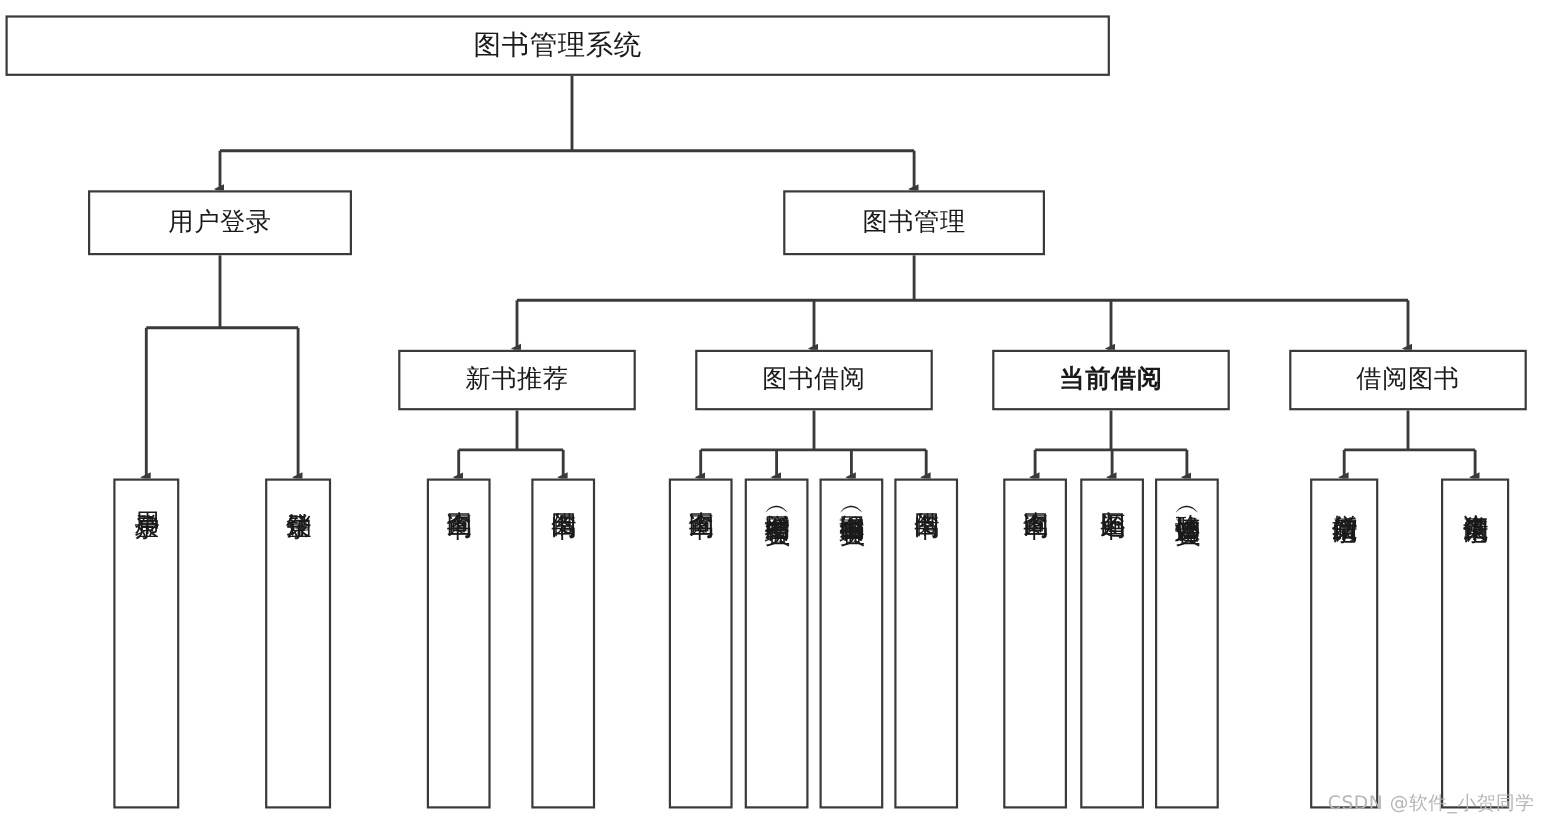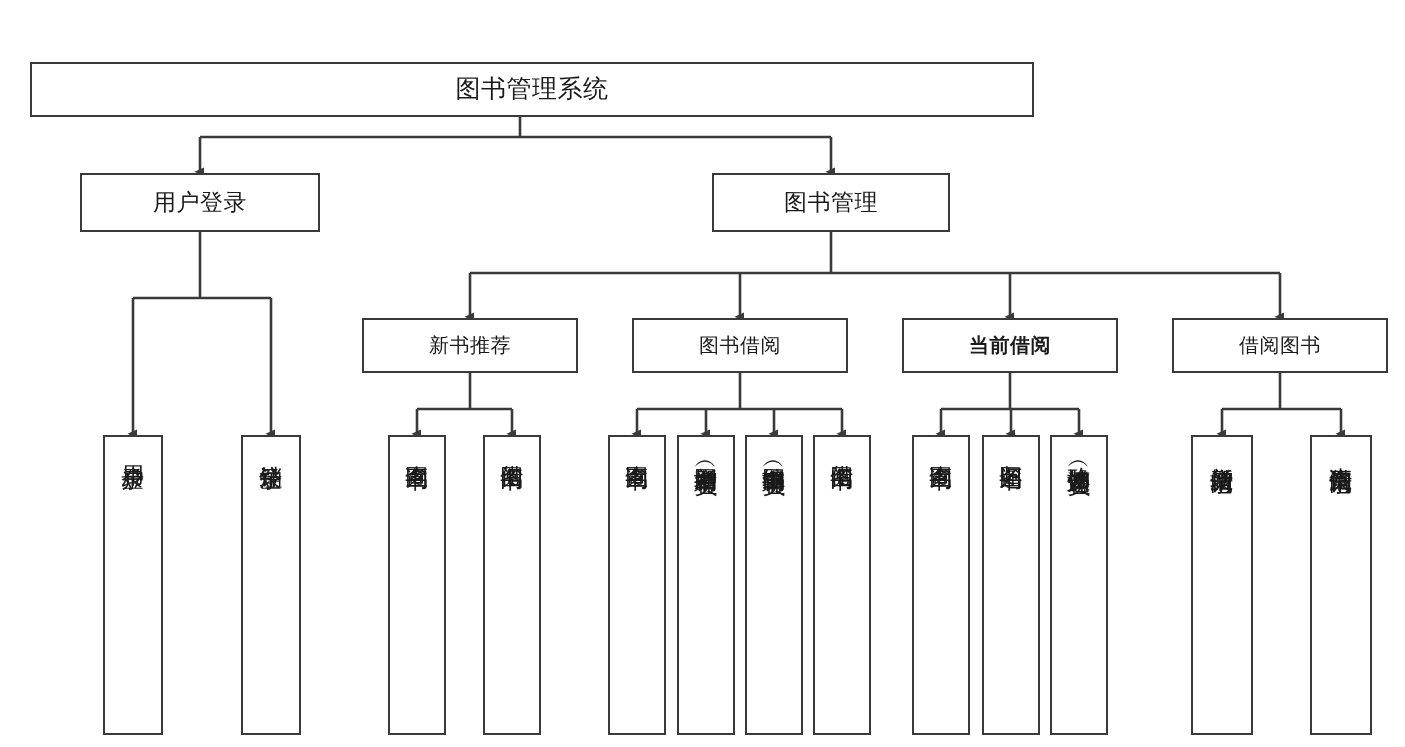--- a/index.html
+++ b/index.html
@@ -38,21 +38,21 @@
     z-index: 2;
   }
   .node .label {
     display: block;
     text-align: center;
     line-height: 1.15;
     letter-spacing: 0.5px;
   }
   .node.root .label   { font-size: 25px; }
   .node.lvl2 .label   { font-size: 23px; }
-  .node.lvl3 .label   { font-size: 20px; }
+  .node.lvl3 .label   { font-size: 23px; }
   .node.leaf {
     align-items: flex-start;
     justify-content: center;
     padding-top: 10px;
   }
   .node.leaf .label {
     writing-mode: vertical-rl;
     text-orientation: upright;
     font-size: 23px;
     line-height: 1.32;
@@ -115,21 +115,21 @@
         <path d="M1011,409 L1011,434" marker-end="url(#arrow)"></path>
         <path d="M1079,409 L1079,434" marker-end="url(#arrow)"></path>
         <path d="M1280,373 L1280,409"></path>
         <path d="M1222,409 L1341,409"></path>
         <path d="M1222,409 L1222,434" marker-end="url(#arrow)"></path>
         <path d="M1341,409 L1341,434" marker-end="url(#arrow)"></path>
       </g>
   </svg>
 
   <div id="nodes-layer">
-      <div class="node root" style="left: 30px; top: 14px; width: 1004px; height: 55px; margin-top: 48px;">
+      <div class="node root" style="left: 5px; top: 14px; width: 1004px; height: 55px;">
         <span class="label">图书管理系统</span>
       </div>
       <div class="node lvl2" style="left: 80px; top: 173px; width: 240px; height: 59px;">
         <span class="label">用户登录</span>
       </div>
       <div class="node lvl2" style="left: 712px; top: 173px; width: 238px; height: 59px;">
         <span class="label">图书管理</span>
       </div>
       <div class="node lvl3" style="left: 362px; top: 318px; width: 216px; height: 55px;">
         <span class="label">新书推荐</span>
@@ -177,13 +177,14 @@
         <span class="label">确认归还（管理员）</span>
       </div>
       <div class="node leaf tall" style="left: 1191px; top: 435px; width: 62px; height: 300px;">
         <span class="label">新增借阅记录</span>
       </div>
       <div class="node leaf tall" style="left: 1310px; top: 435px; width: 62px; height: 300px;">
         <span class="label">查询借阅记录</span>
       </div>
     </div>
 
+  <div id="watermark">CSDN @软件_小贺同学</div>
 </div>
 
 </body></html>

